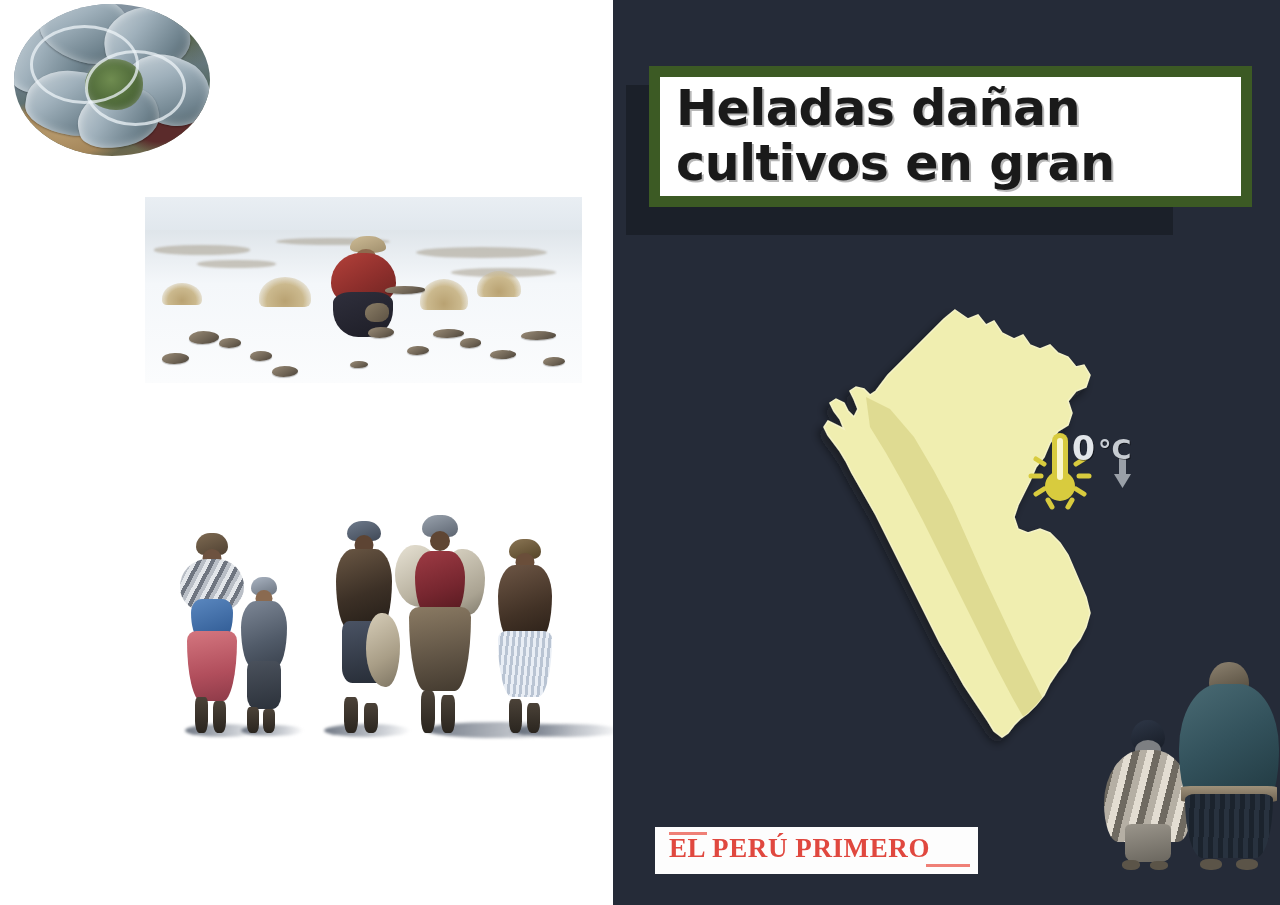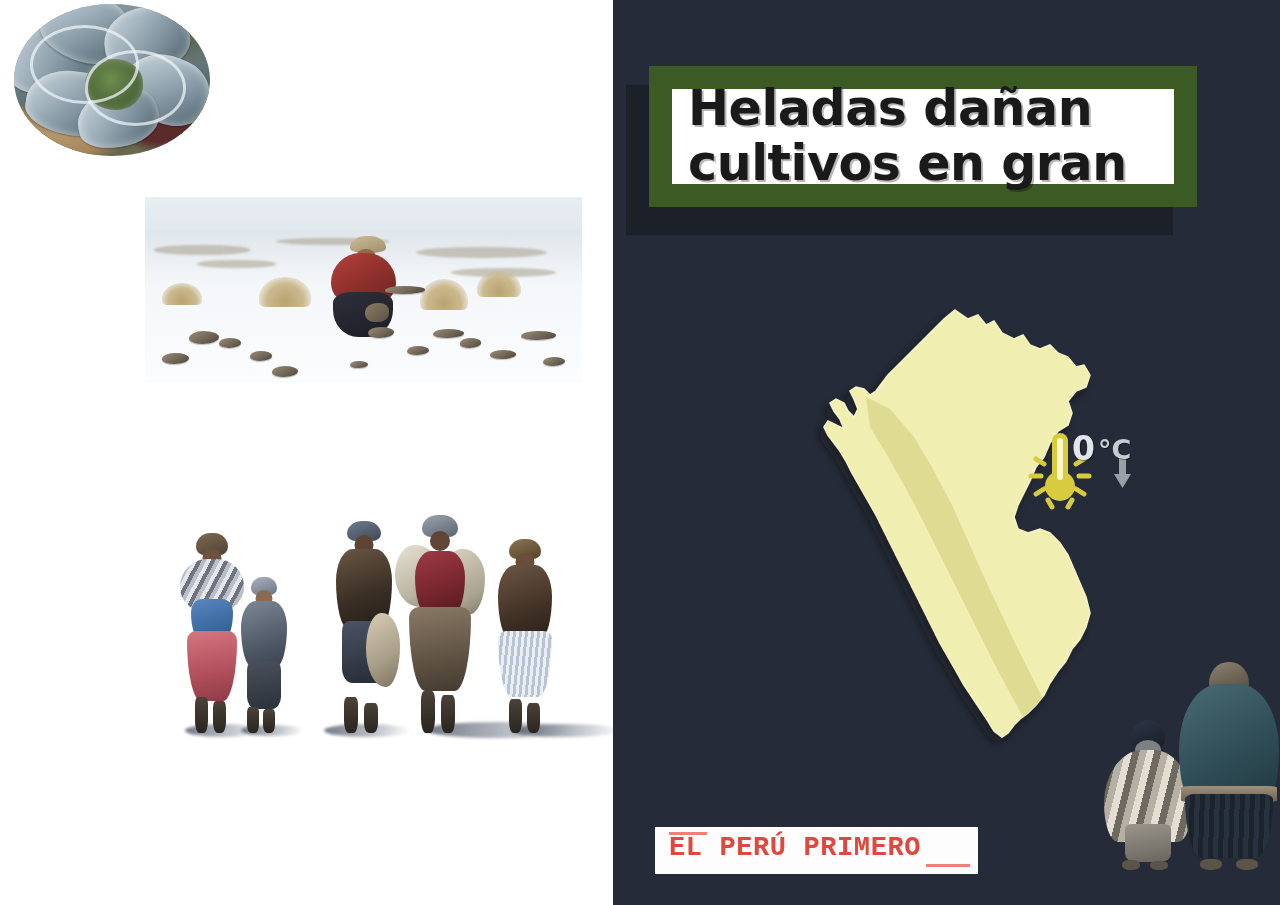--- a/index.html
+++ b/index.html
@@ -166,23 +166,23 @@
   
   #title-shadow {
     position: absolute;
     left: 13px; top: 85px;
     width: 547px; height: 150px;
     background: #1b2029;
   }
   #title-box {
     position: absolute;
     left: 36px; top: 66px;
-    width: 548px; height: 141px;
+    width: 603px; height: 141px;
     background: #3c5a24;
-    padding: 23px;
+    padding: 11px;
   }
   #title-inner {
     width: 100%; height: 100%;
     background: #ffffff;
     display: flex;
     align-items: center;
     padding: 0 16px;
   }
   #title-text {
     font-size: 49px;
@@ -242,21 +242,21 @@
   #logo-box {
     position: absolute;
     left: 655px; top: 827px;
     width: 323px; height: 47px;
     background: #fdfdfd;
     overflow: hidden;
   }
   #logo-text {
     position: absolute;
     left: 14px; top: 6px;
-    font-family: Liberation Mono, monospace;
+    font-family: Liberation Serif, serif;
     font-weight: bold;
     font-size: 27px;
     letter-spacing: .6px;
     color: #e0483f;
     white-space: nowrap;
     font-variant: small-caps;
   }
   .logo-rule {
     position: absolute;
     height: 3px;

